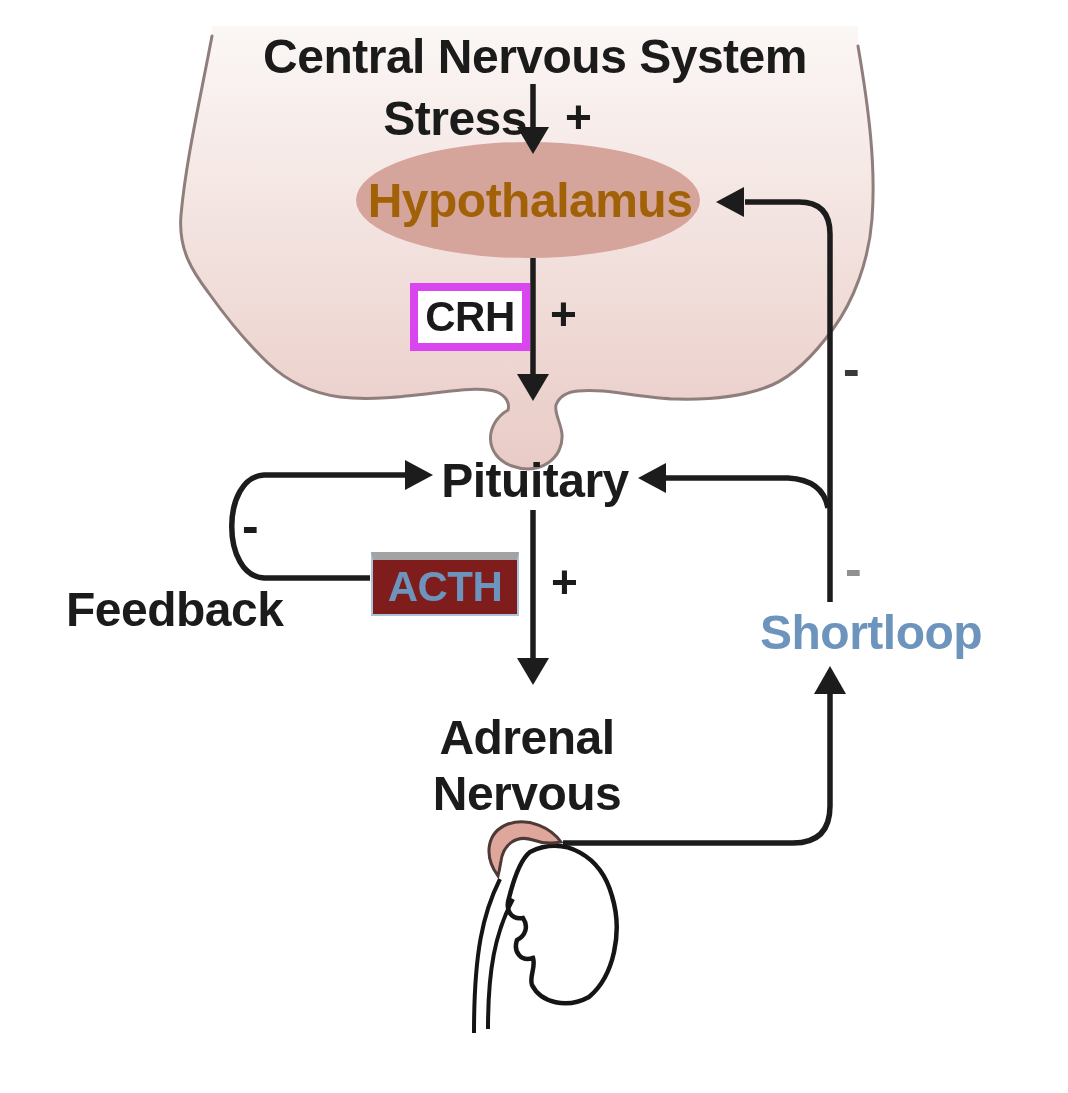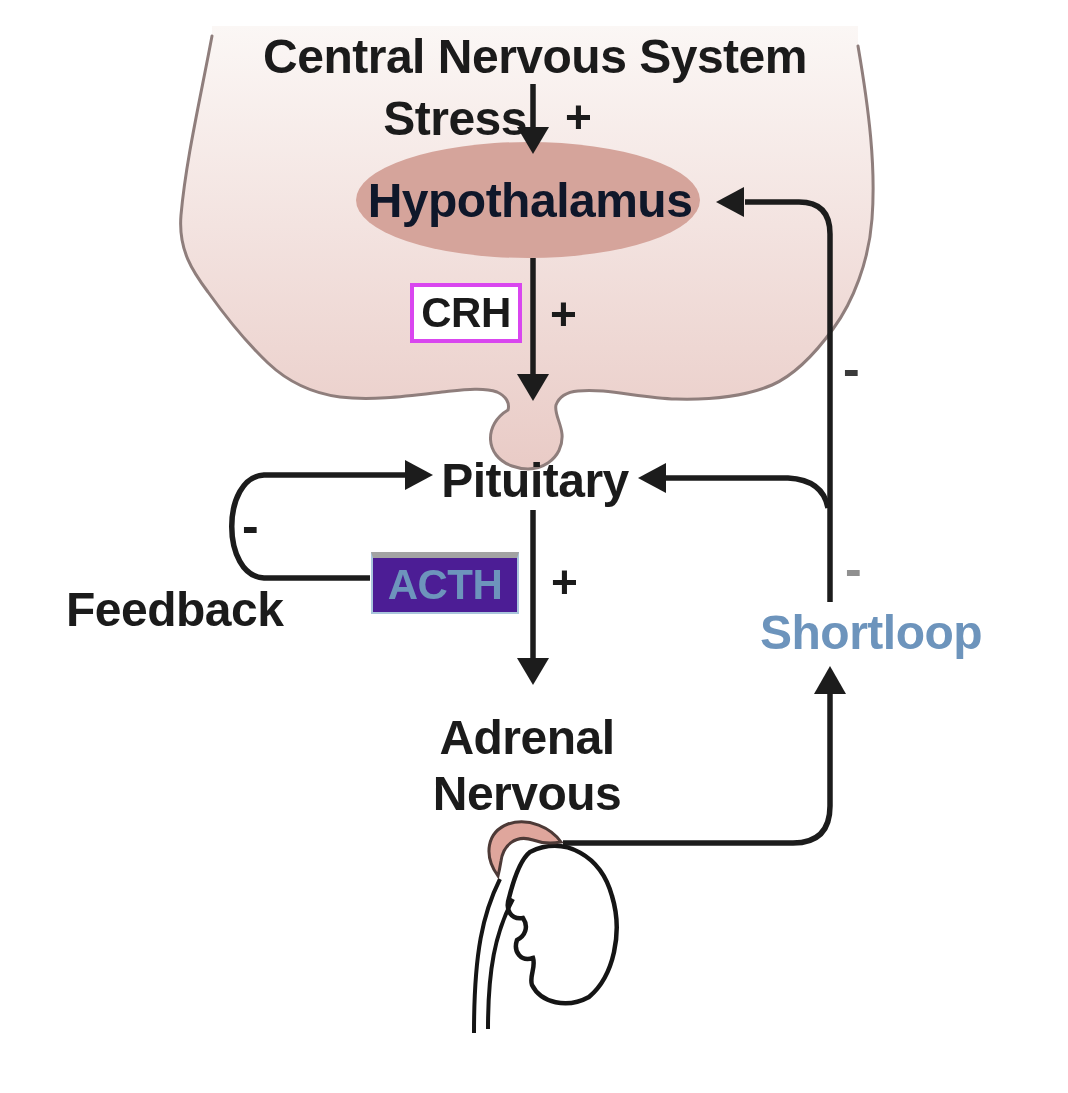--- a/index.html
+++ b/index.html
@@ -24,26 +24,26 @@
   }
   .centered{transform:translateX(-50%);}
   .right-anchored{transform:translateX(-100%);}
   .blue{color:var(--blue);}
   .sign{position:absolute;font-size:46px;font-weight:600;color:#1b1b1b;line-height:1;}
   .two-line{line-height:56px;}
   .box{
     position:absolute;display:flex;align-items:center;justify-content:center;
     background:#ffffff;font-size:42px;font-weight:600;letter-spacing:-0.5px;
   }
-  #crh-box{border:4px solid #d946ef;color:#1a1a1a;}
+  #crh-box{border:8px solid #d946ef;color:#1a1a1a;}
   #acth-box{
     border:2px solid var(--blue-border);
-    border-top:6px solid #a3a3a3;
+    border-top:8px solid #a3a3a3;
     color:var(--blue);
-    background:#4c1d95;
+    background:#7f1d1d;
   }
   
   .stroke-line{fill:none;stroke:var(--line);stroke-width:5.5;stroke-linecap:butt;}
   .head{fill:var(--line);stroke:none;}
   .brain-fill{fill:url(#brainGrad);stroke:none;}
   .brain-edge{fill:none;stroke:var(--brain-outline);stroke-width:3;stroke-linecap:round;}
   .hypo{fill:var(--hypo-fill);stroke:none;}
   .kidney{fill:#ffffff;stroke:#151515;stroke-width:4.5;}
   .ureter{fill:none;stroke:#151515;stroke-width:4;}
   .adrenal{fill:var(--adrenal-fill);stroke:#4d3a37;stroke-width:3;}
@@ -155,21 +155,21 @@
            C 515,834 503,846 501,861
            C 500,867 499,872 498,876 Z"></path>
     </g>
   </svg>
 
   <div class="lbl centered" style="left:535px;top:32px;">Central Nervous System</div>
 
   <div class="lbl right-anchored" style="left:507px;top:94px;margin-left:20px;">Stress</div>
   <div class="sign" style="left:565px;top:94px;">+</div>
 
-  <div class="lbl centered" style="left:530px;top:176px;color:#0f172a;">Hypothalamus</div>
+  <div class="lbl centered" style="left:530px;top:176px;color:#a16207;">Hypothalamus</div>
 
   <div class="box" id="crh-box" style="left:410px;top:283px;width:104px;height:52px;">
     <span>CRH</span>
   </div>
   <div class="sign" style="left:550px;top:291px;">+</div>
 
   <div class="lbl centered" style="left:535px;top:456px;">Pituitary</div>
 
   <div class="box" id="acth-box" style="left:371px;top:552px;width:144px;height:54px;">
     <span>ACTH</span>

